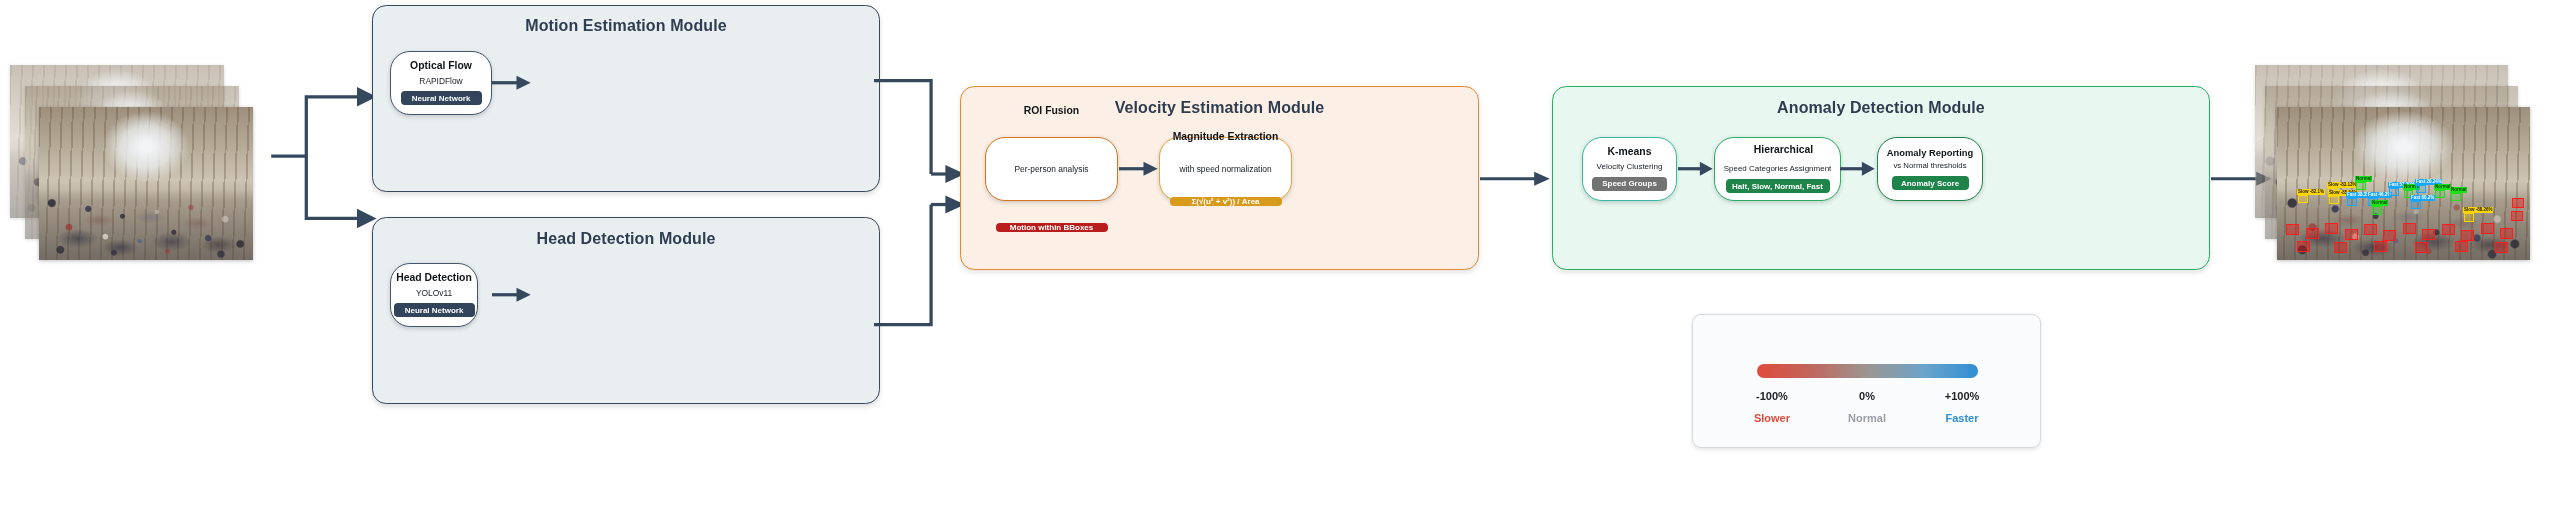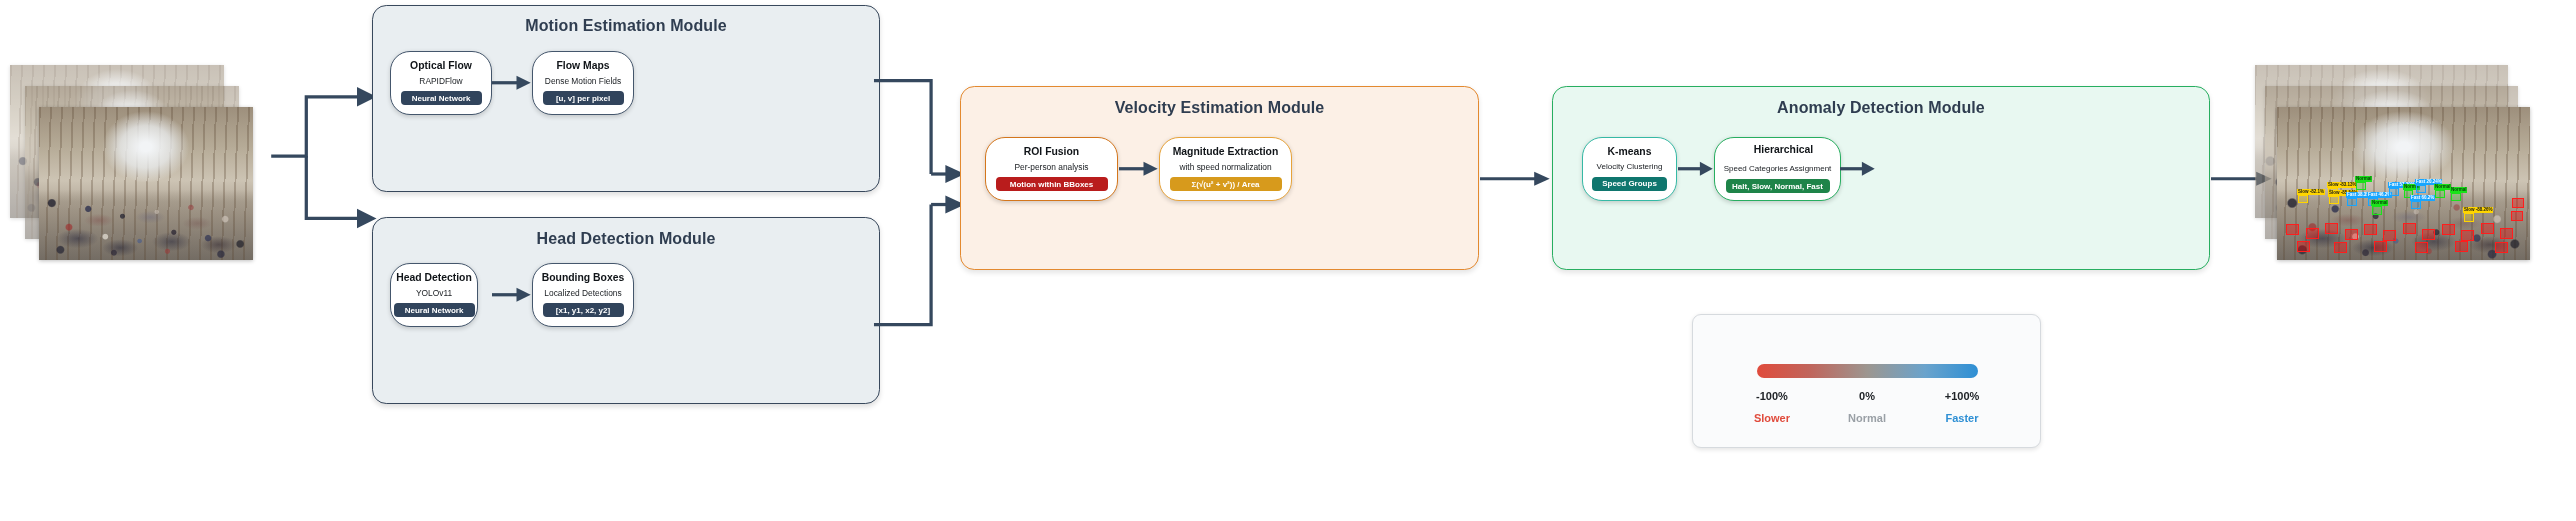--- a/index.html
+++ b/index.html
@@ -69,33 +69,33 @@
   .module.orange{background:#fcf0e6;border:1.9px solid #e3892f;box-shadow:0 2.6px 5.8px rgba(0,0,0,.10);}
   .module.green{background:#e8f8f1;border:1.9px solid #27ae60;box-shadow:0 2.6px 5.8px rgba(0,0,0,.10);}
   .module-title{position:absolute;left:0;right:0;text-align:center;
     color:#2f3d50;font-weight:700;letter-spacing:0.1px;}
 
   
   .card{position:absolute;box-sizing:border-box;background:#ffffff;border-radius:20px;
         box-shadow:0 1.9px 4.5px rgba(0,0,0,.16);display:flex;flex-direction:column;
         align-items:center;justify-content:center;}
   .card.navy{border:1.6px solid #44566c;}
-  .card.orange-d{border:1.6px solid #d4761c;}
-  .card.orange-l{border:1.6px solid #e8a33a;}
+  .card.orange-d{border:1.6px solid #d4761c;gap:43px;}
+  .card.orange-l{border:1.6px solid #e8a33a;gap:17px;}
   .card.teal{border:1.6px solid #35b9a5;}
   .card.green{border:1.6px solid #27ae60;}
   .card.green-d{border:1.6px solid #1e8449;}
   .c-title{font-weight:700;color:#101418;text-align:center;line-height:1.05;}
   .c-sub{color:#181c20;text-align:center;line-height:1.05;}
   .badge{border-radius:3.9px;color:#ffffff;font-weight:700;
          display:flex;align-items:center;justify-content:center;white-space:nowrap;}
   .badge.navy{background:#31445c;}
   .badge.burnt{background:#b91c1c;}
   .badge.amber{background:#d79a1c;}
-  .badge.teal{background:#0f766e;}
+  .badge.teal{background:#737373;}
   .badge.green{background:#1e8449;}
 
   
   .conn{position:absolute;pointer-events:none;overflow:visible;}
 
   
   .legend{position:absolute;box-sizing:border-box;background:#fafbfc;
           border:1.3px solid #d6dade;border-radius:9px;box-shadow:0 1.9px 4.5px rgba(0,0,0,.10);}
   .legend-title{position:absolute;left:0;right:0;text-align:center;
       font-weight:700;color:#2f3d50;}
@@ -135,43 +135,33 @@
   </div>
   <div class="card navy" style="left:390px;top:51px;width:102px;height:64px;">
     <div class="c-title" style="font-size:10.4px;margin-bottom:4.5px;">Optical Flow</div>
     <div class="c-sub" style="font-size:8.4px;margin-bottom:5.8px;">RAPIDFlow</div>
     <div class="badge navy" style="width:81px;height:13.6px;font-size:8px;">Neural Network</div>
   </div>
   <svg class="conn" style="left:492px;top:73px;width:40px;height:19.5px;" viewBox="0 0 62 30">
     <line x1="0" y1="15" x2="40" y2="15" stroke="#35485e" stroke-width="5"></line>
     <polygon points="38,4 60,15 38,26" fill="#35485e"></polygon>
   </svg>
-  <div class="card navy" style="left:532px;top:51px;width:102px;height:64px;">
-    <div class="c-title" style="font-size:10.4px;margin-bottom:4.5px;">Flow Maps</div>
-    <div class="c-sub" style="font-size:8.4px;margin-bottom:5.8px;">Dense Motion Fields</div>
-    <div class="badge navy" style="width:81px;height:13.6px;font-size:8px;">[u, v] per pixel</div>
-  </div>
 
   <div class="module navy" style="left:372px;top:217px;width:508px;height:187px;">
     <div class="module-title" style="top:11.7px;font-size:16px;">Head Detection Module</div>
   </div>
   <div class="card navy" style="left:390px;top:263px;width:88px;height:64px;">
     <div class="c-title" style="font-size:10.4px;margin-bottom:4.5px;">Head Detection</div>
     <div class="c-sub" style="font-size:8.4px;margin-bottom:5.8px;">YOLOv11</div>
     <div class="badge navy" style="width:81px;height:13.6px;font-size:8px;">Neural Network</div>
   </div>
   <svg class="conn" style="left:492px;top:285px;width:40px;height:19.5px;" viewBox="0 0 62 30">
     <line x1="0" y1="15" x2="40" y2="15" stroke="#35485e" stroke-width="5"></line>
     <polygon points="38,4 60,15 38,26" fill="#35485e"></polygon>
   </svg>
-  <div class="card navy" style="left:532px;top:263px;width:102px;height:64px;">
-    <div class="c-title" style="font-size:10.4px;margin-bottom:4.5px;">Bounding Boxes</div>
-    <div class="c-sub" style="font-size:8.4px;margin-bottom:5.8px;">Localized Detections</div>
-    <div class="badge navy" style="width:81px;height:13.6px;font-size:8px;">[x1, y1, x2, y2]</div>
-  </div>
 
   <svg class="conn" style="left:870px;top:65px;width:104px;height:305px;" viewBox="0 0 160 470">
     <g stroke="#35485e" stroke-width="5" fill="none">
       <path d="M6 24 H94 V168"></path>
       <path d="M6 400 H94 V215"></path>
       <path d="M94 168 H118"></path>
       <path d="M94 215 H118"></path>
     </g>
     <polygon points="116,154 146,168 116,182" fill="#35485e"></polygon>
     <polygon points="116,201 146,215 116,229" fill="#35485e"></polygon>
@@ -214,20 +204,25 @@
   </svg>
   <div class="card green" style="left:1714px;top:137px;width:127px;height:64px;">
     <div class="c-title" style="font-size:10.4px;margin-bottom:9px;padding-left:12px;">Hierarchical</div>
     <div class="c-sub" style="font-size:8px;margin-bottom:5.8px;">Speed Categories Assignment</div>
     <div class="badge green" style="width:104px;height:13.6px;font-size:8px;">Halt, Slow, Normal, Fast</div>
   </div>
   <svg class="conn" style="left:1840px;top:159px;width:36px;height:19.5px;" viewBox="0 0 56 30">
     <line x1="0" y1="15" x2="36" y2="15" stroke="#35485e" stroke-width="5"></line>
     <polygon points="34,4 54,15 34,26" fill="#35485e"></polygon>
   </svg>
+  <div class="card green-d" style="left:1877px;top:137px;width:106px;height:64px;">
+    <div class="c-title" style="font-size:9.4px;margin-bottom:4.5px;">Anomaly Reporting</div>
+    <div class="c-sub" style="font-size:7.8px;margin-bottom:5.8px;">vs Normal thresholds</div>
+    <div class="badge green" style="width:77px;height:13.6px;font-size:8px;">Anomaly Score</div>
+  </div>
 
   <svg class="conn" style="left:2211px;top:169px;width:71px;height:19.5px;" viewBox="0 0 110 30">
     <line x1="0" y1="15" x2="72" y2="15" stroke="#35485e" stroke-width="5"></line>
     <polygon points="70,4 94,15 70,26" fill="#35485e"></polygon>
   </svg>
 
   <div class="imgstack" style="left:2255px;top:65px;width:312px;height:195px;">
     <div class="frame ghost" style="left:0px;top:0px;width:253px;height:153px;">
         <div class="station"></div>
       </div>

